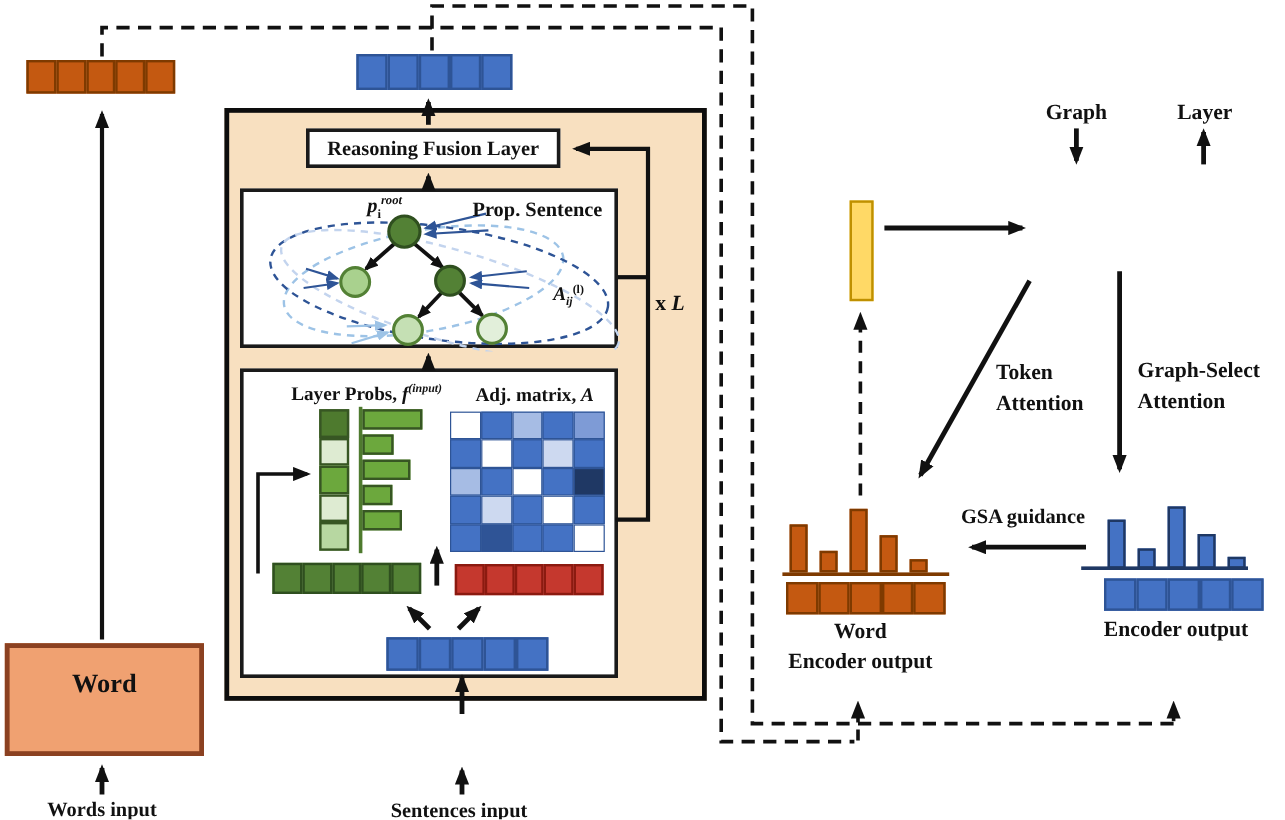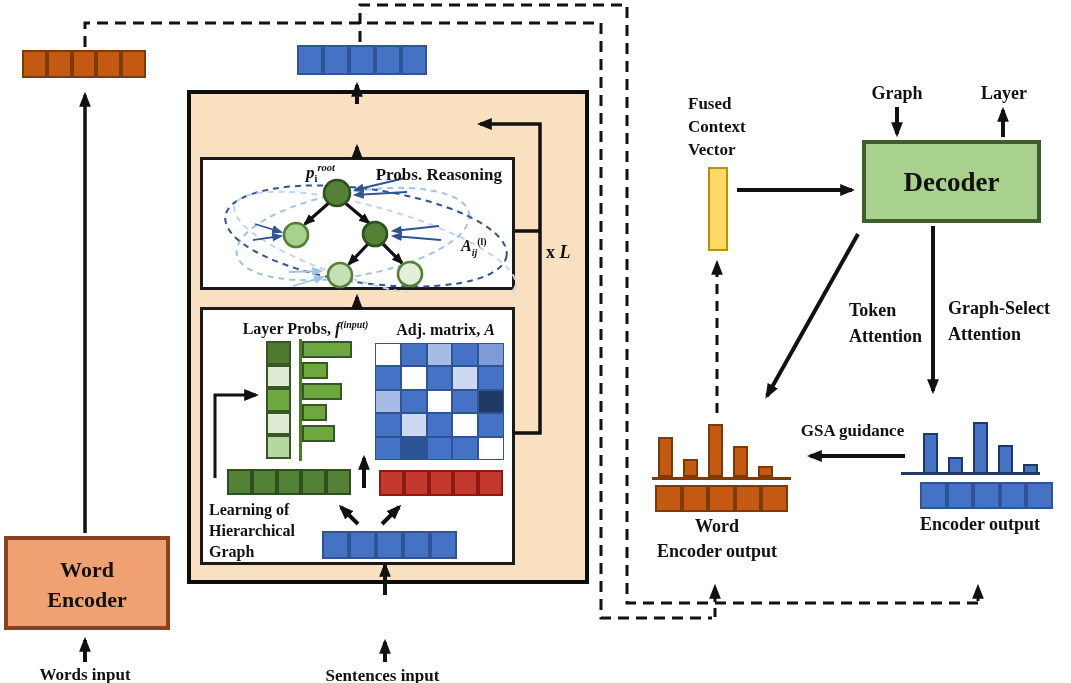--- a/index.html
+++ b/index.html
@@ -35,20 +35,23 @@
   sub,sup{font-size:62%;}
   .it{font-style:italic;}
 </style>
 </head>
 <body>
 
 <div id="canvas">
 
   <div class="abs panel" style="left:187px;top:90px;width:394px;height:486px;"></div>
 
+  <div class="abs whitebox lbl ctr" style="left:255px;top:107px;width:212px;height:33px;font-size:17px;line-height:28px;">
+    <span>Reasoning Fusion Layer</span>
+  </div>
 
   <div class="abs whitebox" style="left:200px;top:157px;width:315px;height:133px;">
     <svg width="315" height="133" viewBox="0 0 315 133">
       <defs>
         <marker id="ahs" viewBox="0 0 10 8" markerWidth="12" markerHeight="10" refX="8" refY="4" orient="auto" markerUnits="userSpaceOnUse">
           <path d="M0,0 L10,4 L0,8 Z" fill="#111"></path>
         </marker>
         <marker id="abd" viewBox="0 0 10 8" markerWidth="11" markerHeight="9" refX="8" refY="4" orient="auto" markerUnits="userSpaceOnUse">
           <path d="M0,0 L10,4 L0,8 Z" fill="#2E5496"></path>
         </marker>
@@ -81,21 +84,21 @@
         <circle cx="134" cy="33" r="13" fill="#538135" stroke="#2F4F1F"></circle>
         <circle cx="93" cy="75" r="12" fill="#A9D18E" stroke="#538135"></circle>
         <circle cx="172" cy="74" r="12" fill="#538135" stroke="#2F4F1F"></circle>
         <circle cx="137" cy="115" r="12" fill="#C5E0B4" stroke="#538135"></circle>
         <circle cx="207" cy="114" r="12" fill="#E2EFDA" stroke="#538135"></circle>
       </g>
     </svg>
     <div class="abs lbl" style="left:103px;top:2px;font-size:17px;">
       <span class="it">p</span><sub>i</sub><sup class="it">root</sup>
     </div>
-    <div class="abs lbl" style="right:10px;top:5px;font-size:17px;">Probs. Reasoning</div>
+    <div class="abs lbl" style="right:10px;top:5px;font-size:17px;">Prop. Sentence</div>
     <div class="abs lbl" style="left:258px;top:76px;font-size:16px;">
       <span class="it">A</span><sub class="it">ij</sub><sup>(l)</sup>
     </div>
   </div>
 
   <div class="abs whitebox" style="left:200px;top:307px;width:315px;height:258px;">
     <div class="abs lbl ctr" style="left:30px;top:9px;width:145px;font-size:16px;">
       <span>Layer Probs, </span><span class="it">f</span><sup class="it">(input)</sup>
     </div>
     <div class="abs lbl ctr" style="left:180px;top:11px;width:125px;font-size:16px;">
@@ -150,25 +153,20 @@
         <span style="background: rgb(83, 129, 53); border: 2.5px solid rgb(47, 79, 31);"></span>
         <span style="background: rgb(83, 129, 53); border: 2.5px solid rgb(47, 79, 31);"></span>
       </div>
     <div class="abs segbar" style="left:176px;top:160px;width:124px;height:26px;">
         <span style="background: rgb(197, 56, 46); border: 2.5px solid rgb(139, 26, 16);"></span>
         <span style="background: rgb(197, 56, 46); border: 2.5px solid rgb(139, 26, 16);"></span>
         <span style="background: rgb(197, 56, 46); border: 2.5px solid rgb(139, 26, 16);"></span>
         <span style="background: rgb(197, 56, 46); border: 2.5px solid rgb(139, 26, 16);"></span>
         <span style="background: rgb(197, 56, 46); border: 2.5px solid rgb(139, 26, 16);"></span>
       </div>
-    <div class="abs lbl" style="left:6px;top:189px;font-size:16px;line-height:21px;">
-      <div>Learning of</div>
-      <div>Hierarchical</div>
-      <div>Graph</div>
-    </div>
     <div class="abs segbar" style="left:119px;top:221px;width:135px;height:28px;">
         <span style="background: rgb(68, 114, 196); border: 2.5px solid rgb(46, 84, 150);"></span>
         <span style="background: rgb(68, 114, 196); border: 2.5px solid rgb(46, 84, 150);"></span>
         <span style="background: rgb(68, 114, 196); border: 2.5px solid rgb(46, 84, 150);"></span>
         <span style="background: rgb(68, 114, 196); border: 2.5px solid rgb(46, 84, 150);"></span>
         <span style="background: rgb(68, 114, 196); border: 2.5px solid rgb(46, 84, 150);"></span>
       </div>
   </div>
 
   <div class="abs lbl" style="left:546px;top:242px;font-size:18px;">
@@ -185,40 +183,31 @@
   <div class="abs segbar" style="left:297px;top:45px;width:130px;height:30px;">
       <span style="background: rgb(68, 114, 196); border: 2.5px solid rgb(46, 84, 150);"></span>
       <span style="background: rgb(68, 114, 196); border: 2.5px solid rgb(46, 84, 150);"></span>
       <span style="background: rgb(68, 114, 196); border: 2.5px solid rgb(46, 84, 150);"></span>
       <span style="background: rgb(68, 114, 196); border: 2.5px solid rgb(46, 84, 150);"></span>
       <span style="background: rgb(68, 114, 196); border: 2.5px solid rgb(46, 84, 150);"></span>
     </div>
 
   <div class="abs wordenc lbl ctr" style="left:4px;top:536px;width:166px;height:94px;font-size:22px;line-height:30px;padding-top:15px;">
     <div>Word</div>
-    <div>Encoder</div>
   </div>
   <div class="abs lbl ctr" style="left:10px;top:665px;width:150px;font-size:17px;">Words input</div>
 
   <div class="abs lbl ctr" style="left:300px;top:666px;width:165px;font-size:17px;">Sentences input</div>
 
-  <div class="abs lbl" style="left:688px;top:92px;font-size:17px;line-height:23px;">
-    <div>Fused</div>
-    <div>Context</div>
-    <div>Vector</div>
-  </div>
   <div class="abs yellowbar" style="left:708px;top:167px;width:20px;height:84px;"></div>
 
-  <div class="abs decoder lbl ctr" style="left:862px;top:140px;width:179px;height:83px;font-size:27px;line-height:76px;">
-    <span>Decoder</span>
-  </div>
   <div class="abs lbl ctr" style="left:862px;top:83px;width:70px;font-size:18px;">Graph</div>
   <div class="abs lbl ctr" style="left:968px;top:83px;width:72px;font-size:18px;">Layer</div>
 
-  <div class="abs lbl" style="left:830px;top:297px;font-size:18px;line-height:26px;margin-left:19px;">
+  <div class="abs lbl" style="left:830px;top:297px;font-size:18px;line-height:26px;">
     <div>Token</div>
     <div>Attention</div>
   </div>
   <div class="abs lbl" style="left:948px;top:295px;font-size:18px;line-height:26px;">
     <div>Graph-Select</div>
     <div>Attention</div>
   </div>
   <div class="abs lbl ctr" style="left:790px;top:421px;width:125px;font-size:17px;">GSA guidance</div>
 
   <div class="abs vbars" style="left:658px;top:424px;height:53px;gap:10px;">

